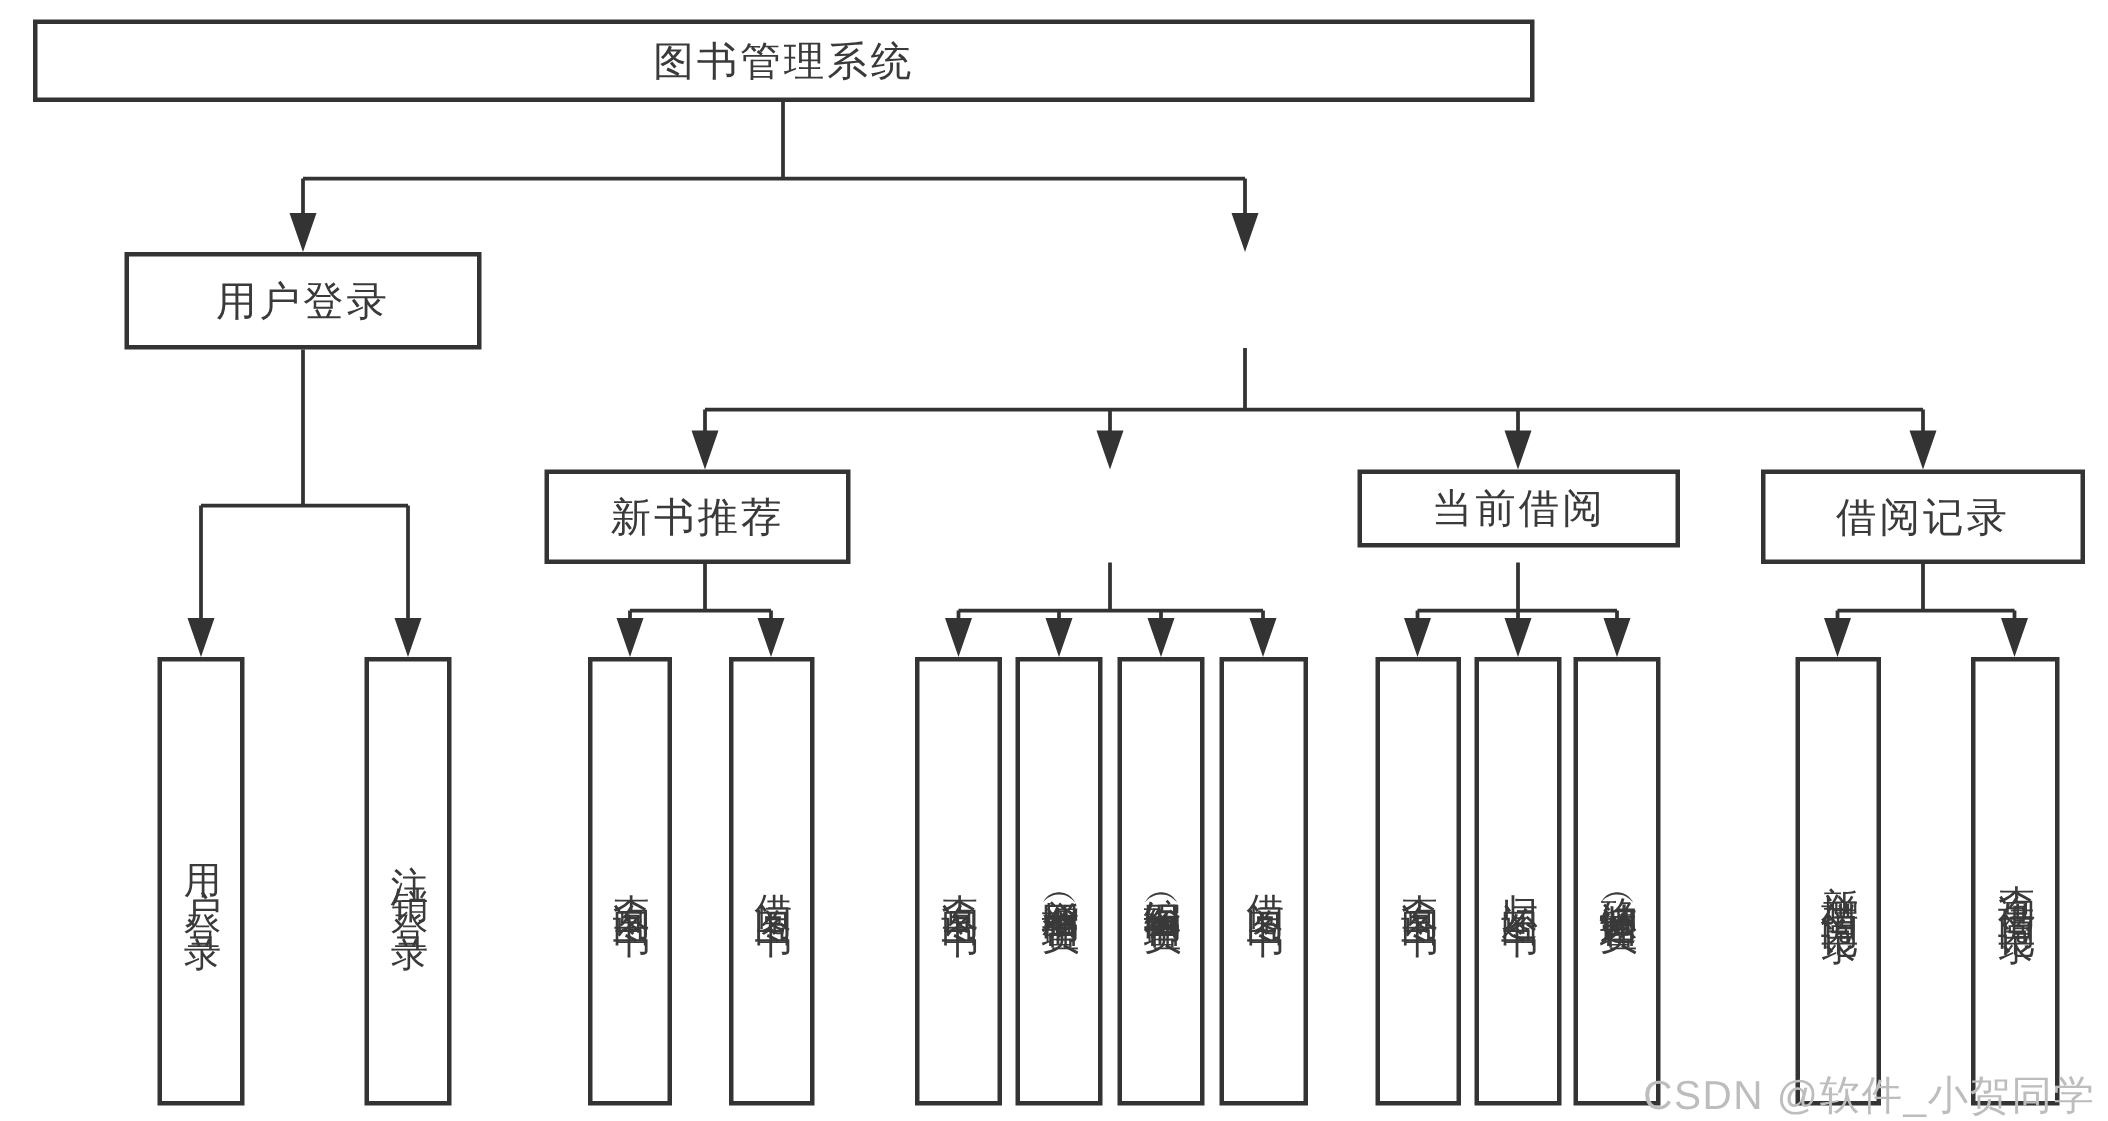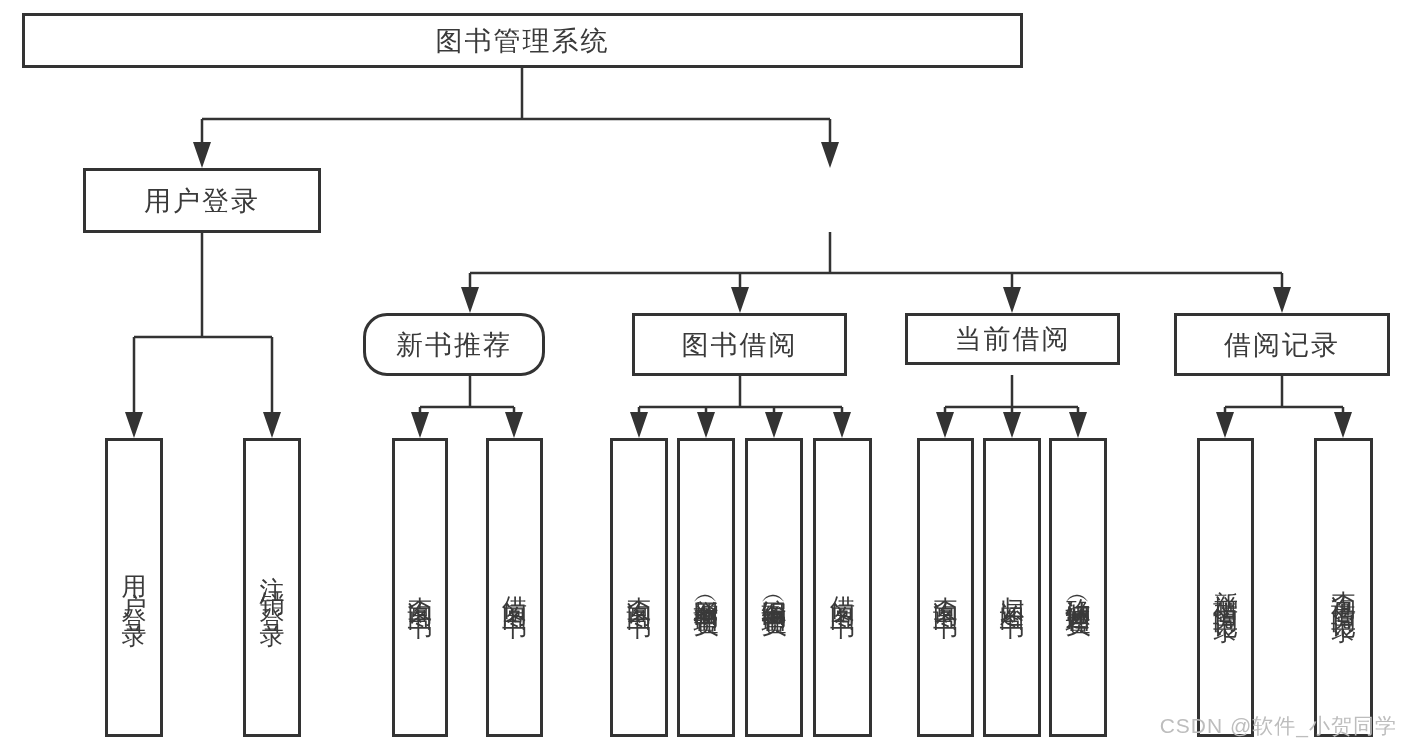--- a/index.html
+++ b/index.html
@@ -50,21 +50,21 @@
     line-height: 1;
     white-space: nowrap;
   }
   .ls-wide { letter-spacing: 16px; }
   .ls-mid  { letter-spacing: 6px; }
   .ls-tight{ letter-spacing: 2px; }
   .watermark {
     position: absolute;
     right: 8px;
     top: 712px;
-    font-size: 21px;
+    font-size: 27px;
     color: #bdbdbd;
     letter-spacing: 1px;
     white-space: nowrap;
     z-index: 3;
   }
 </style>
 </head>
 <body>
 
 <div class="canvas">
@@ -113,25 +113,22 @@
   </svg>
 
   <div class="node" style="left:22px; top:13px; width:1001px; height:55px;">
     <span class="hlabel">图书管理系统</span>
   </div>
 
   <div class="node" style="left:83px; top:168px; width:238px; height:65px;">
     <span class="hlabel">用户登录</span>
   </div>
 
-  <div class="node" style="left:363px; top:313px; width:182px; height:63px;border-radius:24px;">
+  <div class="node" style="left:363px; top:313px; width:204px; height:63px;">
     <span class="hlabel">新书推荐</span>
-  </div>
-  <div class="node" style="left:632px; top:313px; width:215px; height:63px;">
-    <span class="hlabel">图书借阅</span>
   </div>
   <div class="node" style="left:905px; top:313px; width:215px; height:52px;">
     <span class="hlabel">当前借阅</span>
   </div>
   <div class="node" style="left:1174px; top:313px; width:216px; height:63px;">
     <span class="hlabel">借阅记录</span>
   </div>
 
   <div class="node vbox" style="left:105px; width:58px;">
     <span class="vlabel ls-wide">用户登录</span>

